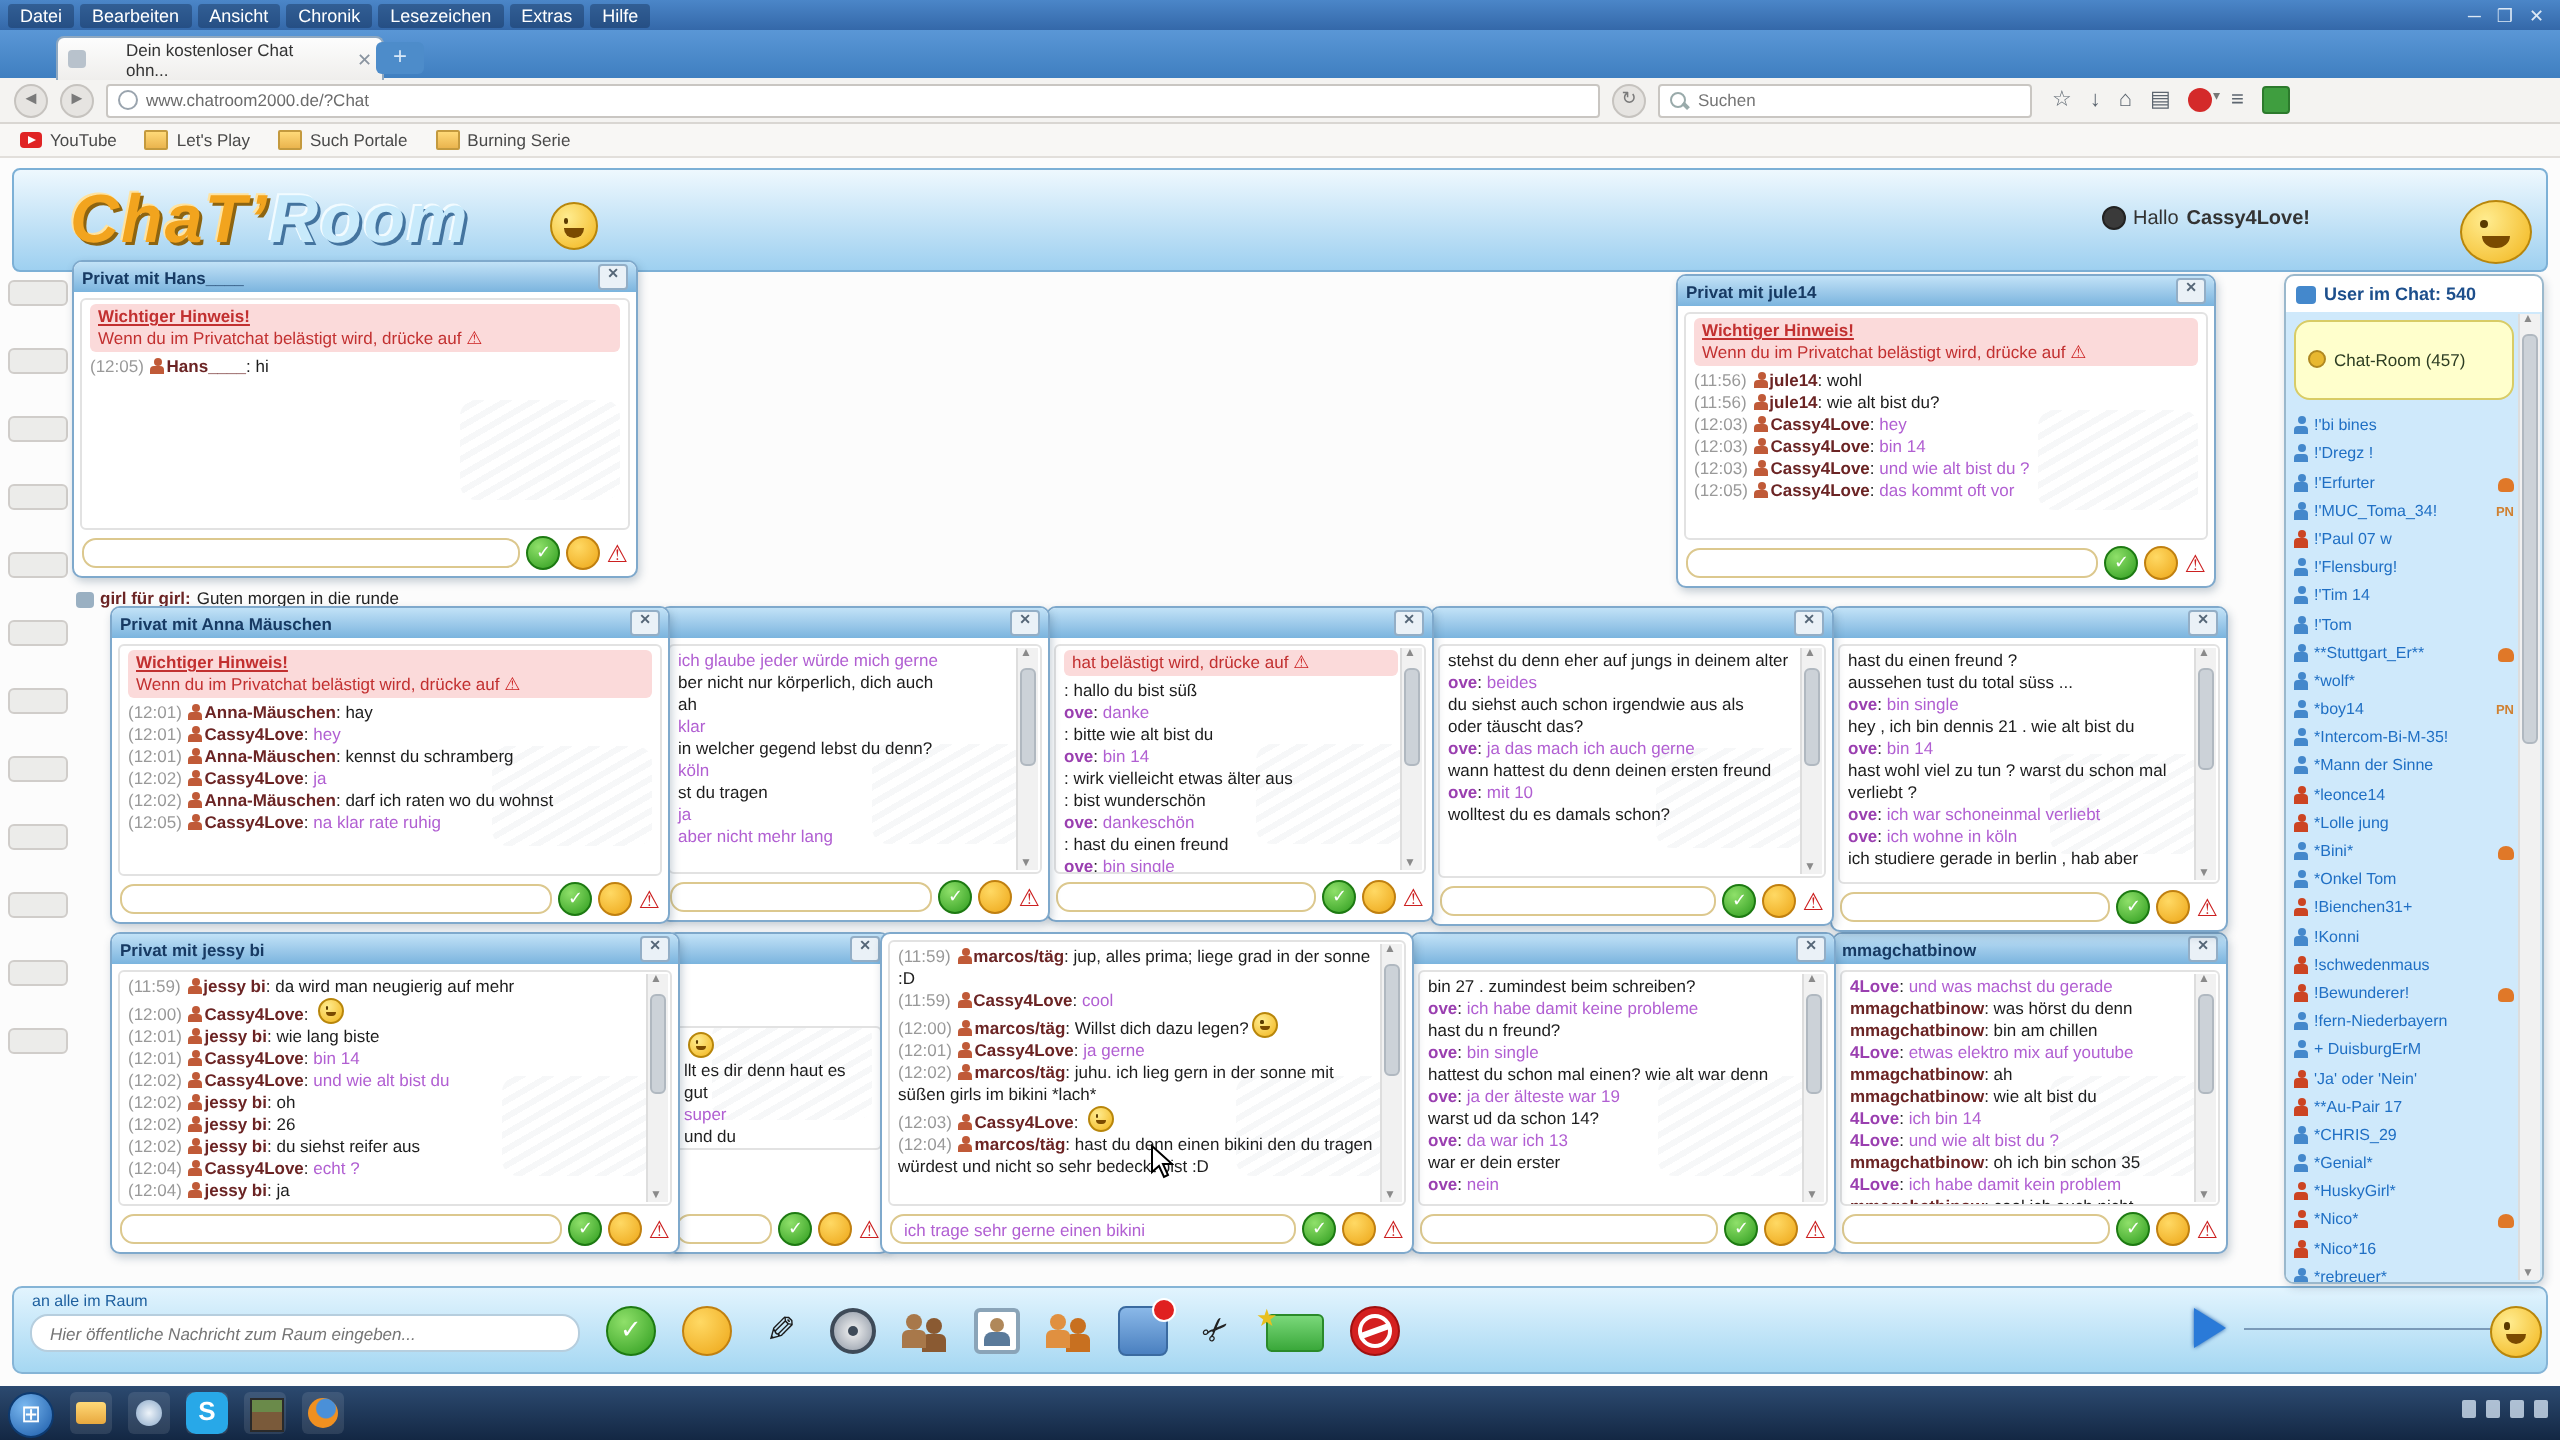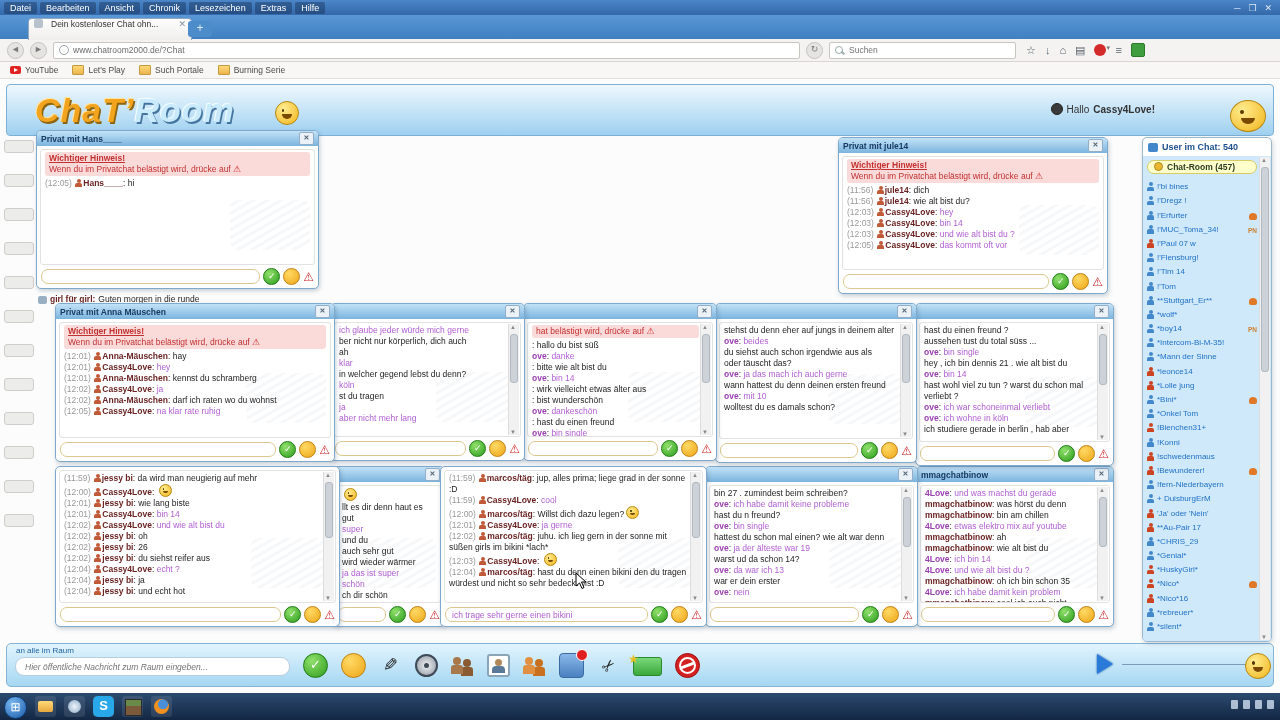--- a/index.html
+++ b/index.html
@@ -5,22 +5,22 @@
   html,body{margin:0;padding:0;background:#333;}
   .screen{position:relative;width:1280px;height:720px;background:#4d7c0f;overflow:hidden;
     font-family:"Liberation Sans",sans-serif;}
   
   .menubar{position:absolute;top:0;left:0;right:0;height:15px;background:linear-gradient(#4b86c8,#3468a9);
     display:flex;align-items:center;gap:3px;padding-left:4px;z-index:60;}
   .menu{color:#fff;font-size:9px;padding:1px 6px;background:rgba(10,30,60,.35);border-radius:2px;}
   .winbtns{margin-left:auto;display:flex;gap:8px;color:#dce8f5;font-size:9px;padding-right:8px;}
   .tabbar{position:absolute;top:15px;left:0;right:0;height:24px;background:linear-gradient(#5a97d6,#3f7fc0);z-index:59;}
   .tab{position:absolute;left:28px;top:3px;width:152px;height:21px;background:linear-gradient(#fdfdfd,#efeeec);
-    border:1px solid #8fa8c0;border-bottom:none;border-radius:4px 4px 0 0;display:flex;align-items:flex-start;
-    gap:8px;padding:0 5px;font-size:8.5px;color:#333;}
+    border:1px solid #8fa8c0;border-bottom:none;border-radius:4px 4px 0 0;display:flex;align-items:center;
+    gap:20px;padding:0 5px;font-size:8.5px;color:#333;}
   .fav{width:9px;height:9px;background:#b8c2cc;border-radius:2px;flex:none;}
   .tabx{margin-left:auto;color:#8a94a0;font-size:9px;}
   .newtab{position:absolute;left:188px;top:6px;width:24px;height:16px;background:#4d8cca;border-radius:3px;
     color:#d8e8f8;text-align:center;font-size:12px;line-height:15px;}
   .navbar{position:absolute;top:39px;left:0;right:0;height:22px;background:#f4f3f1;border-bottom:1px solid #d9d6d2;
     display:flex;align-items:center;gap:6px;padding:0 7px;z-index:58;}
   .navbtn{width:15px;height:15px;border-radius:50%;background:#e6e4e1;border:1px solid #c6c3bf;color:#7a7a7a;
     font-size:9px;text-align:center;line-height:13px;flex:none;}
   .urlbox{width:735px;height:15px;background:#fff;border:1px solid #c9c6c2;border-radius:2px;display:flex;
     align-items:center;gap:4px;padding:0 5px;font-size:8.5px;color:#6b6b6b;}
@@ -93,22 +93,22 @@
   .bsend{width:15px;height:15px;border-radius:50%;flex:none;background:radial-gradient(circle at 35% 30%,#8fe06a,#2e9c1e);
     color:#fff;font-size:9px;line-height:15px;text-align:center;border:1px solid #1d7a12;}
   .bsmile{width:15px;height:15px;border-radius:50%;flex:none;background:radial-gradient(circle at 35% 30%,#ffd964,#eda618);border:1px solid #c08010;}
   .bwarn{flex:none;font-size:12px;color:#cc2020;line-height:12px;}
   
   .sidebar{position:absolute;right:8px;top:59px;width:128px;height:503px;background:#fff;border:1px solid #9ab8cc;
     border-radius:5px;box-shadow:1px 2px 4px rgba(40,70,100,.2);display:flex;flex-direction:column;overflow:hidden;z-index:45;}
   .sbhead{flex:none;display:flex;align-items:center;gap:4px;padding:4px 5px;font-size:9px;font-weight:bold;color:#1d4f8c;}
   .sbic{width:10px;height:9px;background:#4488cc;border-radius:2px;flex:none;}
   .sblist{flex:1;background:#cfe9fb;padding:2px 14px 2px 4px;position:relative;overflow:hidden;}
-  .pillroom{background:#ffffcc;border:1px solid #d8cc66;border-radius:8px;font-size:8.5px;font-weight:bold;color:#2d3d22;
-    padding:1px 6px;margin:2px 0 3px;display:flex;align-items:flex-start;gap:4px;}
+  .pillroom{background:#ffffcc;border:1px solid #d8cc66;border-radius:8px;font-size:8.5px;font-weight:normal;color:#2d3d22;
+    padding:14px 6px;margin:2px 0 3px;display:flex;align-items:flex-start;gap:4px;}
   .rmic{width:7px;height:7px;border-radius:50%;background:#e8b830;border:1px solid #b08820;flex:none;}
   .user{display:flex;align-items:flex-end;gap:3px;font-size:8px;color:#1f6fc4;height:14.2px;white-space:nowrap;overflow:hidden;}
   .uav{display:inline-block;width:7px;height:9px;position:relative;flex:none;}
   .uav::before{content:"";position:absolute;left:1.5px;top:0;width:4px;height:4px;border-radius:50%;}
   .uav::after{content:"";position:absolute;left:0;top:4.5px;width:7px;height:4.5px;border-radius:2px 2px 0 0;}
   .uav.blue::before,.uav.blue::after{background:#4488cc;}
   .uav.red::before,.uav.red::after{background:#cc4422;}
   .bell{margin-left:auto;width:8px;height:7px;background:#e07828;border-radius:50% 50% 2px 2px;position:relative;flex:none;}
   .bell::after{content:"";position:absolute;left:3px;top:7px;width:2px;height:2px;background:#e07828;border-radius:50%;}
   .pn{margin-left:auto;font-size:6.5px;font-weight:bold;color:#d08030;}
@@ -287,21 +287,21 @@
           </div>
         </div>
         <div class="window" style="left: 838px; top: 59px; width: 268px; height: 155px; z-index: 40;">
           <div class="wtitle">
             <span>Privat mit jule14</span>
             <span class="wctrl">✕</span>
           </div>
           <div class="wbody">
             <div class="wm"></div>
             <div class="notice"><b>Wichtiger Hinweis!</b>Wenn du im Privatchat belästigt wird, drücke auf <span class="warn">⚠</span></div>
-            <div class="msg"><span class="t">(11:56) </span><span class="avp"></span><b>jule14</b>: <span class="x">dich</span></div>
+            <div class="msg"><span class="t">(11:56) </span><span class="avp"></span><b>jule14</b>: <span class="x">wohl</span></div>
             <div class="msg"><span class="t">(11:56) </span><span class="avp"></span><b>jule14</b>: <span class="x">wie alt bist du?</span></div>
             <div class="msg self"><span class="t">(12:03) </span><span class="avp"></span><b>Cassy4Love</b>: <span class="x">hey</span></div>
             <div class="msg self"><span class="t">(12:03) </span><span class="avp"></span><b>Cassy4Love</b>: <span class="x">bin 14</span></div>
             <div class="msg self"><span class="t">(12:03) </span><span class="avp"></span><b>Cassy4Love</b>: <span class="x">und wie alt bist du ?</span></div>
             <div class="msg self"><span class="t">(12:05) </span><span class="avp"></span><b>Cassy4Love</b>: <span class="x">das kommt oft vor</span></div>
           </div>
           <div class="winput">
             <input style="">
             <span class="bsend">✓</span>
             <span class="bsmile"></span>
@@ -434,20 +434,24 @@
             </div>
           </div>
           <div class="winput">
             <input style="">
             <span class="bsend">✓</span>
             <span class="bsmile"></span>
             <span class="bwarn">⚠</span>
           </div>
         </div>
         <div class="window" style="left: 55px; top: 388px; width: 283px; height: 159px; z-index: 36;">
+          <div class="wtitle">
+            <span>Privat mit jessy bi</span>
+            <span class="wctrl">✕</span>
+          </div>
           <div class="wbody hasb">
             <div class="wm"></div>
             <div class="msg"><span class="t">(11:59) </span><span class="avp"></span><b>jessy bi</b>: <span class="x">da wird man neugierig auf mehr</span></div>
             <div class="msg self"><span class="t">(12:00) </span><span class="avp"></span><b>Cassy4Love</b>: <span class="emoji smiley"></span></div>
             <div class="msg"><span class="t">(12:01) </span><span class="avp"></span><b>jessy bi</b>: <span class="x">wie lang biste</span></div>
             <div class="msg self"><span class="t">(12:01) </span><span class="avp"></span><b>Cassy4Love</b>: <span class="x">bin 14</span></div>
             <div class="msg self"><span class="t">(12:02) </span><span class="avp"></span><b>Cassy4Love</b>: <span class="x">und wie alt bist du</span></div>
             <div class="msg"><span class="t">(12:02) </span><span class="avp"></span><b>jessy bi</b>: <span class="x">oh</span></div>
             <div class="msg"><span class="t">(12:02) </span><span class="avp"></span><b>jessy bi</b>: <span class="x">26</span></div>
             <div class="msg"><span class="t">(12:02) </span><span class="avp"></span><b>jessy bi</b>: <span class="x">du siehst reifer aus</span></div>
@@ -458,21 +462,21 @@
               <div class="thumb"></div>
             </div>
           </div>
           <div class="winput">
             <input style="">
             <span class="bsend">✓</span>
             <span class="bsmile"></span>
             <span class="bwarn">⚠</span>
           </div>
         </div>
-        <div class="window" style="left: 333px; top: 388px; width: 110px; height: 159px; z-index: 30;">
+        <div class="window" style="left: 333px; top: 388px; width: 110px; height: 159px; z-index: 30; gap: 28px;">
           <div class="wtitle">
             <span></span>
             <span class="wctrl">✕</span>
           </div>
           <div class="wbody">
             <div class="wm"></div>
             <div class="msg"><span class="emoji smiley"></span></div>
             <div class="msg"><span class="x">llt es dir denn haut es gut</span></div>
             <div class="msg self"><span class="x">super</span></div>
             <div class="msg"><span class="x">und du</span></div>

